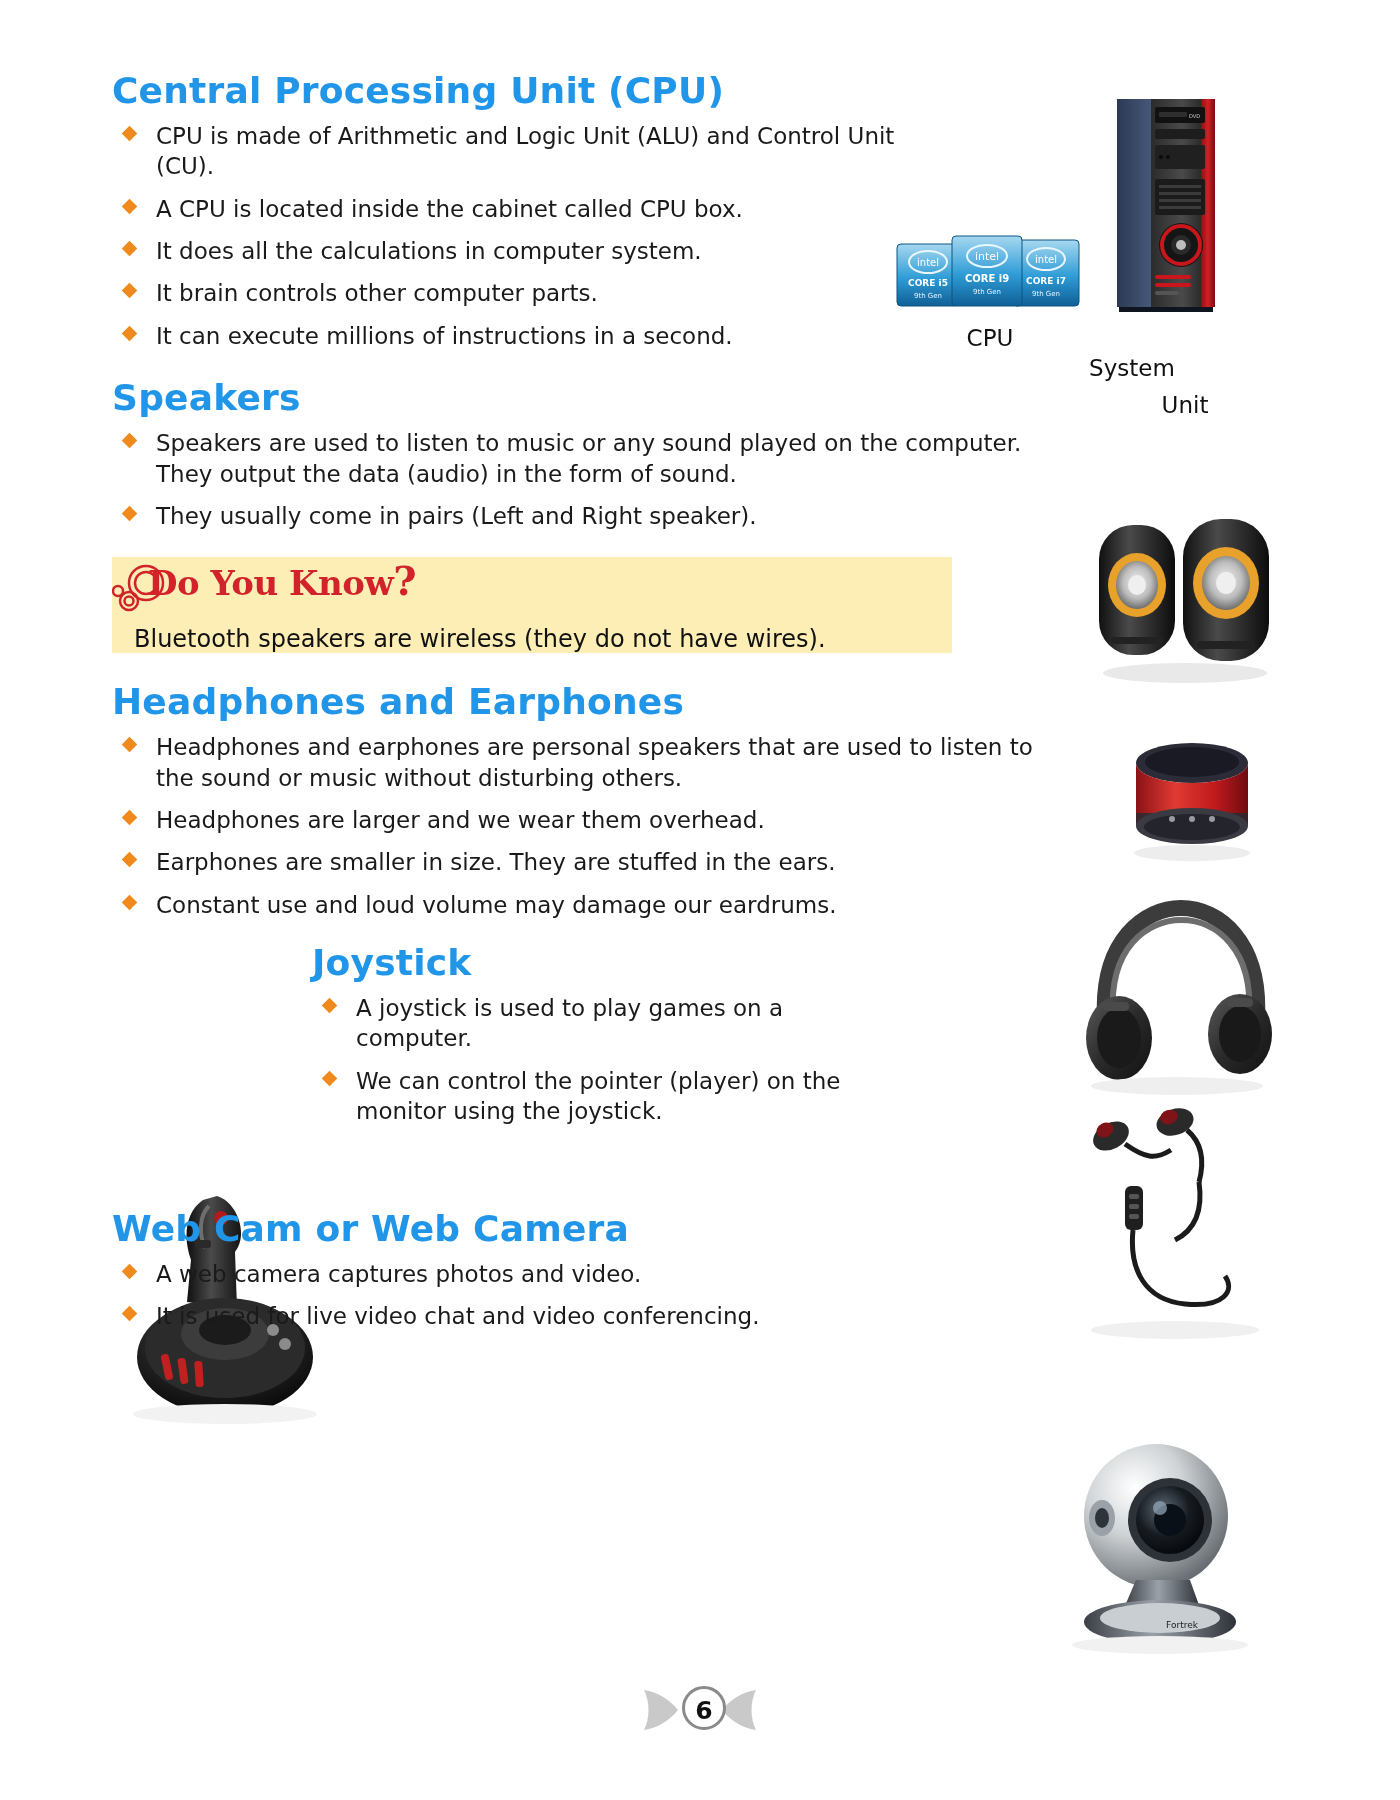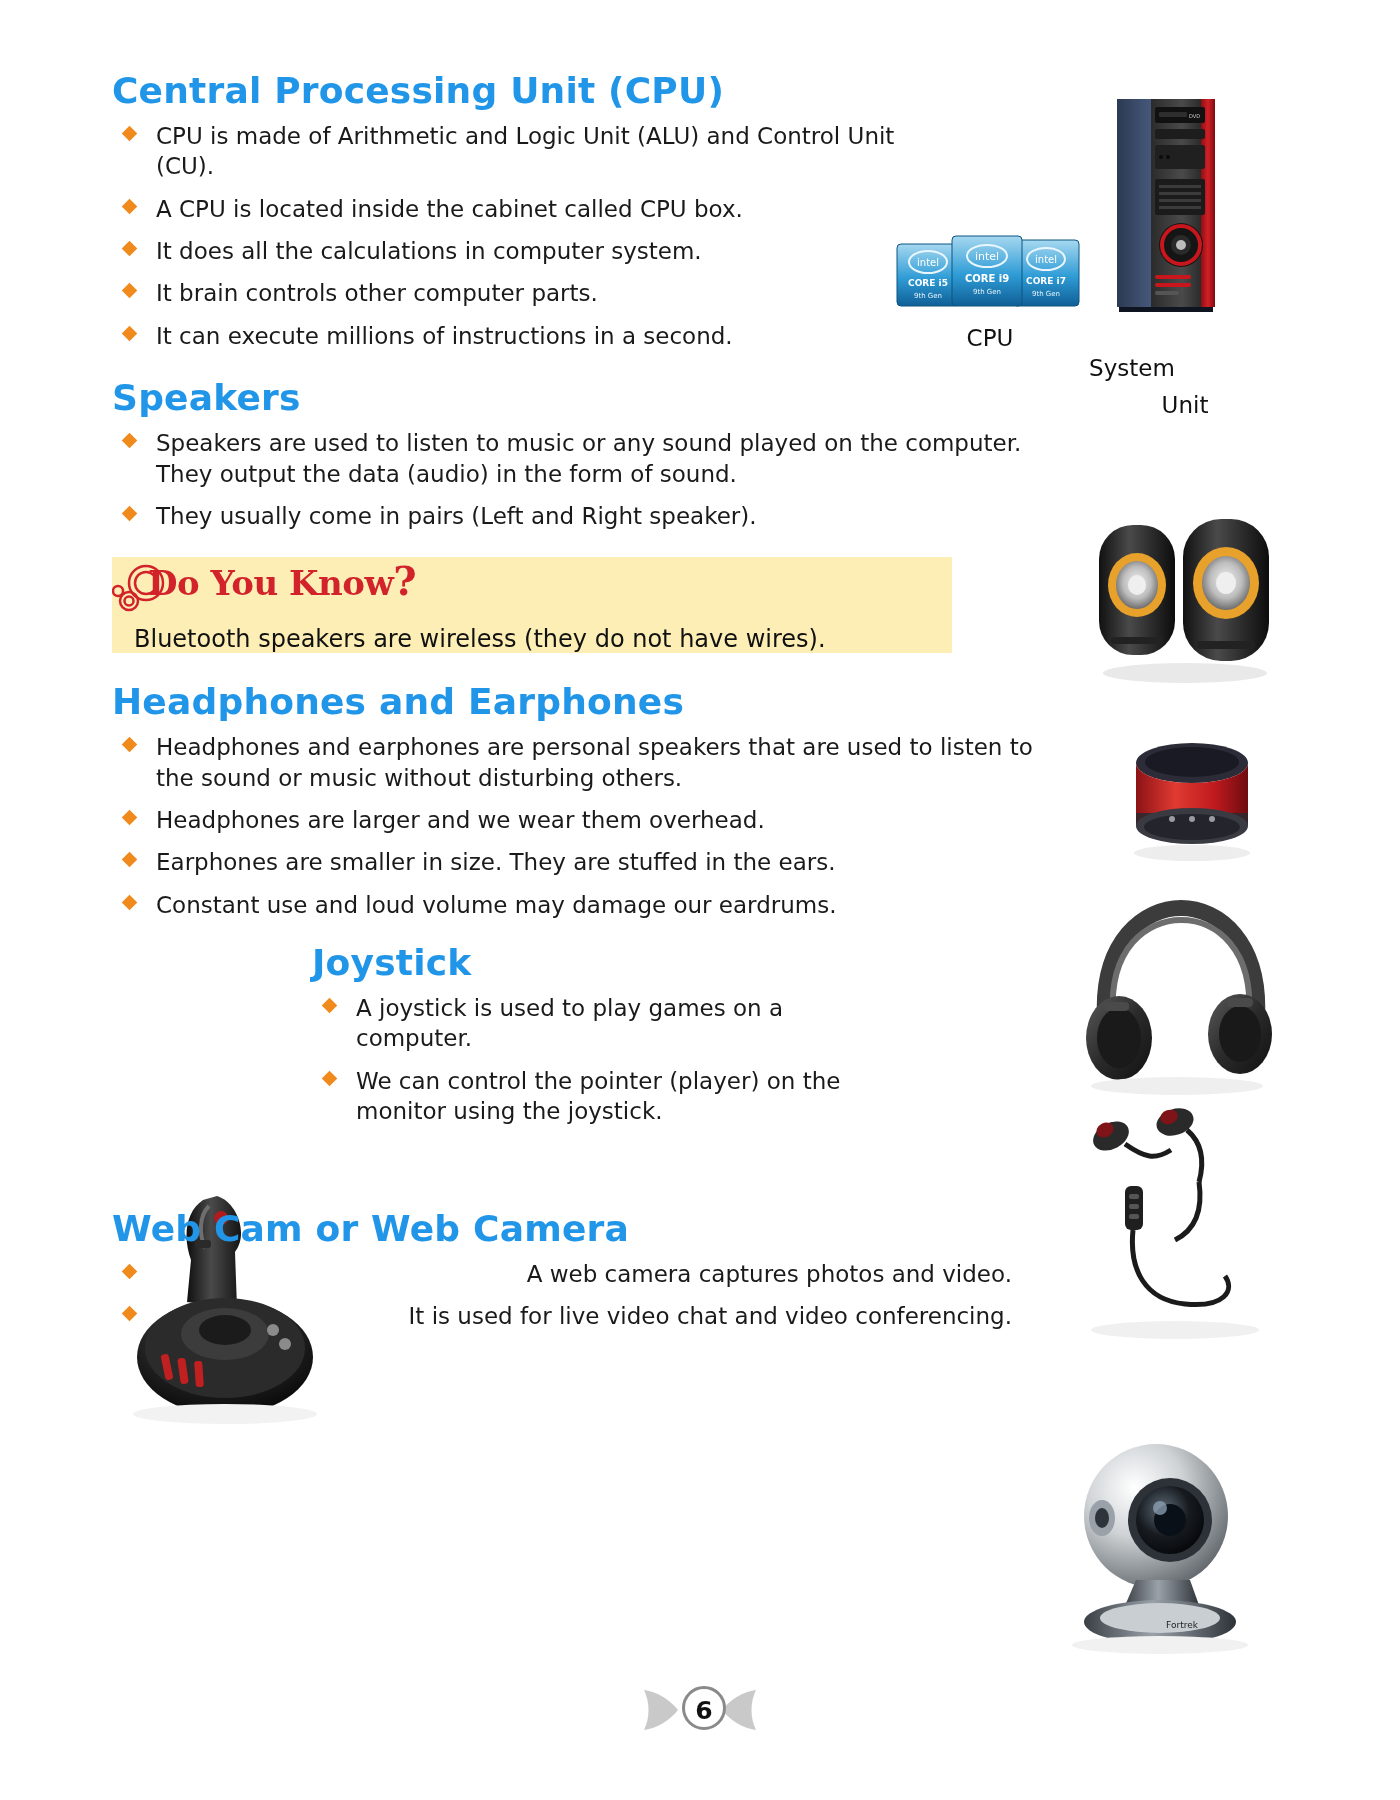--- a/index.html
+++ b/index.html
@@ -462,21 +462,21 @@
         <h2 class="section-title">Joystick</h2>
         <ul class="bullets" style="width:560px;">
           <li><span class="dia"></span><span>A joystick is used to play games on a computer.</span></li>
           <li><span class="dia"></span><span>We can control the pointer (player) on the monitor using the joystick.</span></li>
         </ul>
       </div>
     </section>
 
     <section style="margin-top:36px;">
       <h2 class="section-title">Web Cam or Web Camera</h2>
-      <ul class="bullets" style="width:900px;text-align:right;">
+      <ul class="bullets" style="width:900px;">
         <li><span class="dia"></span><span>A web camera captures photos and video.</span></li>
         <li><span class="dia"></span><span>It is used for live video chat and video conferencing.</span></li>
       </ul>
     </section>
 
   </div>
 
   <div class="pagenum">
     <div class="pagenum-inner">
       <svg width="120" height="54" viewBox="0 0 120 54" style="position:absolute;left:0;top:0;">

